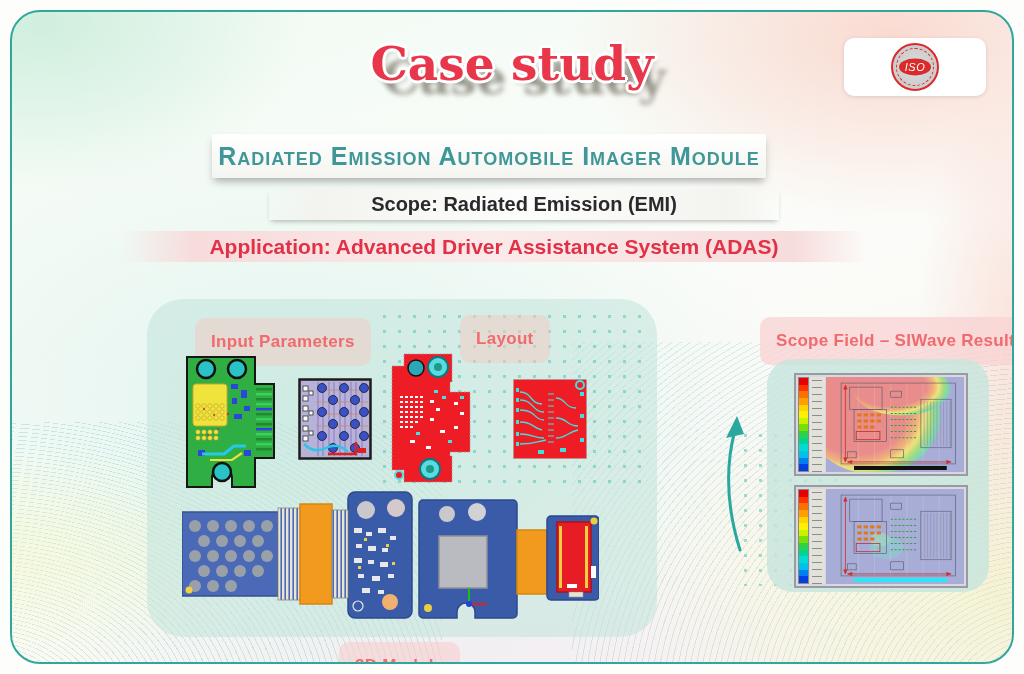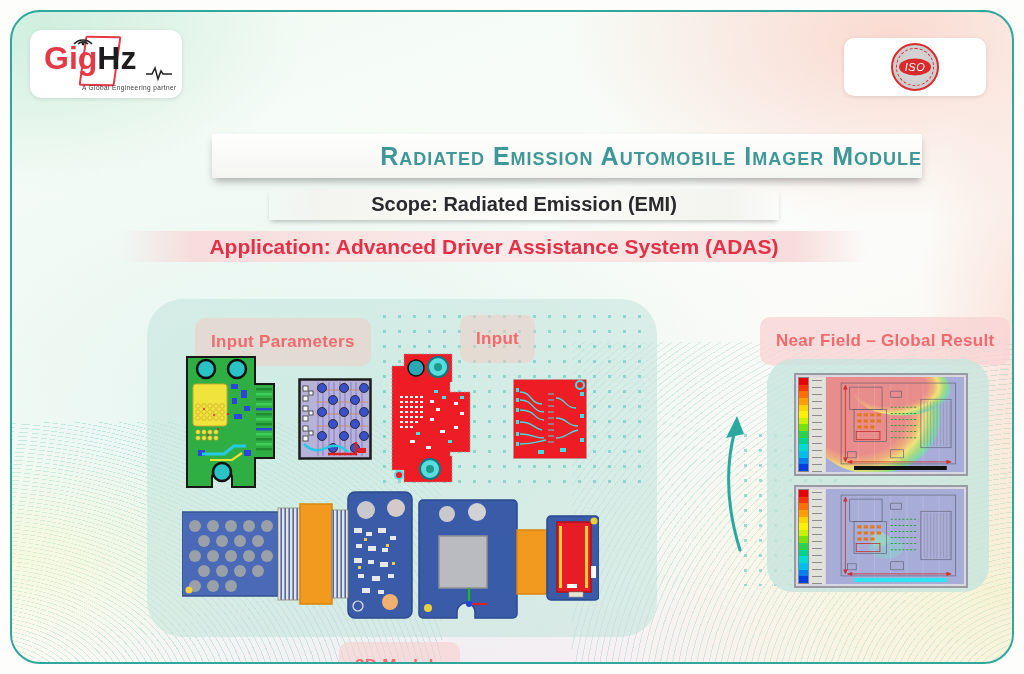--- a/index.html
+++ b/index.html
@@ -79,24 +79,24 @@
   }
   .iso-seal-oval{
     position:absolute;left:50%;top:50%;transform:translate(-50%,-50%);
     width:32px;height:17px;background:#d92b2b;border-radius:50%;
     color:#fff;font-size:11px;font-weight:normal;text-align:center;line-height:17px;
     font-style:italic;letter-spacing:0.5px;
   }
   
   .bar{position:absolute;text-align:center;}
   .bar-main{
-    left:200px;top:122px;width:710px;height:44px;line-height:44px;border-radius:2px;
+    left:200px;top:122px;width:554px;height:44px;line-height:44px;border-radius:2px;
     background:linear-gradient(180deg,#ffffff 0%,#f4f4f0 100%);
     box-shadow:0 5px 8px -2px rgba(70,70,70,0.45);
-    font-variant:small-caps;font-weight:bold;font-size:25px;color:#3f9897;letter-spacing:1px;text-align:right;
+    font-variant:small-caps;font-weight:bold;font-size:25px;color:#3f9897;letter-spacing:1px;
   }
   .bar-scope{
     left:257px;top:177px;width:510px;height:31px;line-height:31px;
     background:linear-gradient(90deg,rgba(248,248,245,0) 0%,#f3f3ef 10%,#fdfdfb 50%,#f3f3ef 90%,rgba(248,248,245,0) 100%);
     box-shadow:0 3px 5px -2px rgba(0,0,0,0.30);
     font-weight:bold;font-size:20px;color:#2a2a2e;
   }
   .bar-app{
     left:108px;top:219px;width:748px;height:31px;line-height:31px;
     background:linear-gradient(90deg,rgba(250,228,228,0) 0%,#f7dcdc 10%,#fbeaea 50%,#f7dcdc 90%,rgba(250,228,228,0) 100%);
@@ -141,52 +141,43 @@
 </style>
 </head>
 <body>
 
 <div class="frame">
 
   <div class="waves-bl"></div>
   <div class="waves-br"></div>
   <div class="waves-left-tint"></div>
 
-  <div class="logo-box">
-    <div class="logo-door"></div>
-    <div class="logo-text"><span class="logo-gig">Gig</span><span class="logo-hz">Hz</span></div>
-    <svg class="logo-wifi" width="26" height="14" viewBox="0 0 26 14">
-      <path d="M4 12 A 12 12 0 0 1 22 12" stroke="#222" stroke-width="1.6" fill="none"></path>
-      <path d="M8 12 A 7 7 0 0 1 18 12" stroke="#222" stroke-width="1.6" fill="none"></path>
-      <circle cx="13" cy="12" r="1.4" fill="#222"></circle>
-    </svg>
-    <svg class="logo-wave" width="26" height="18" viewBox="0 0 26 18">
-      <path d="M0 10 H6 L9 4 L12 15 L15 7 L17 10 H26" stroke="#222" stroke-width="1.5" fill="none"></path>
-    </svg>
-    <div class="logo-tagline">A Global Engineering partner</div>
+
+  <div class="title-wrap">
+    <div class="title-shadow">Case study</div>
+    <div class="title-main">Case study</div>
   </div>
-
 
   <div class="iso-badge">
     <div class="iso-seal">
       <div class="iso-seal-oval">ISO</div>
     </div>
   </div>
 
   <div class="bar bar-main">Radiated Emission Automobile Imager Module</div>
   <div class="bar bar-scope">Scope: Radiated Emission (EMI)</div>
   <div class="bar bar-app">Application: Advanced Driver Assistance System (ADAS)</div>
 
   <div class="main-panel"></div>
   <div class="dots" style="left:365px;top:297px;width:275px;height:175px;"></div>
   <div class="dots" style="left:726px;top:416px;width:100px;height:158px;"></div>
 
   <div class="pill" style="left:183px;top:306px;"><span>Input Parameters</span></div>
-  <div class="pill" style="left:448px;top:303px;"><span>Input</span></div>
-  <div class="pill pill-nf" style="left:748px;top:305px;"><span>Near Field – Global Result</span></div>
+  <div class="pill" style="left:448px;top:303px;"><span>Layout</span></div>
+  <div class="pill pill-nf" style="left:748px;top:305px;"><span>Scope Field – SIWave Result</span></div>
   <div class="pill pill-3d" style="left:327px;top:630px;"><span>3D Module</span></div>
 
   <svg class="pcb" style="left:172px;top:342px;" width="95" height="136" viewBox="0 0 95 136">
     <path d="M3 3 H71 V30 H90 V104 H71 V133 H48 V124 a10 10 0 0 0 -20 0 V133 H3 Z" fill="#2fae44" stroke="#161616" stroke-width="2"></path>
     <circle cx="22" cy="15" r="9" fill="#29c2c6" stroke="#111" stroke-width="2.5"></circle>
     <circle cx="53" cy="15" r="9" fill="#29c2c6" stroke="#111" stroke-width="2.5"></circle>
     <circle cx="38" cy="118" r="9" fill="#29c2c6" stroke="#111" stroke-width="2.5"></circle>
     <rect x="9" y="30" width="34" height="42" rx="3" fill="#f0e33c" stroke="#caa92a" stroke-width="1"></rect>
     <g fill="#f0e33c" stroke="#b8962a" stroke-width="0.5">
       <circle cx="14" cy="52" r="2.3"></circle>

